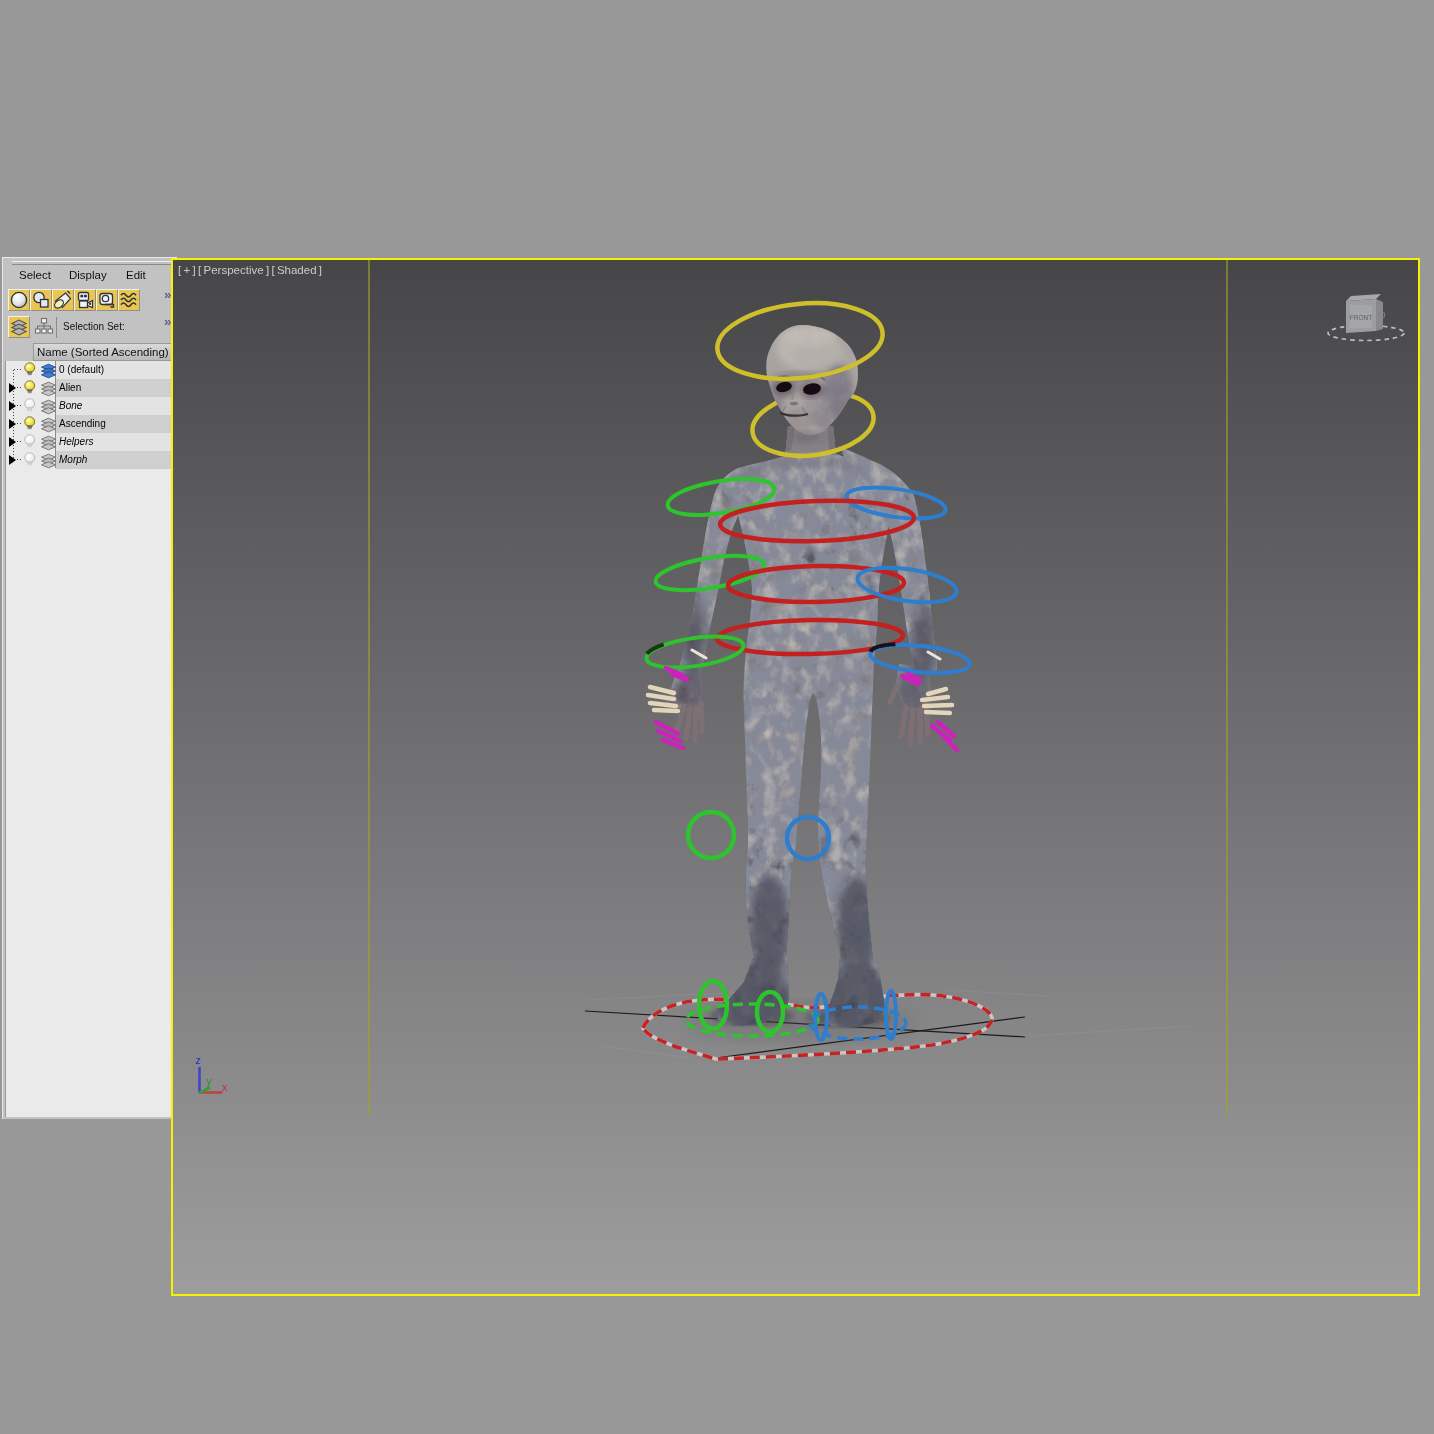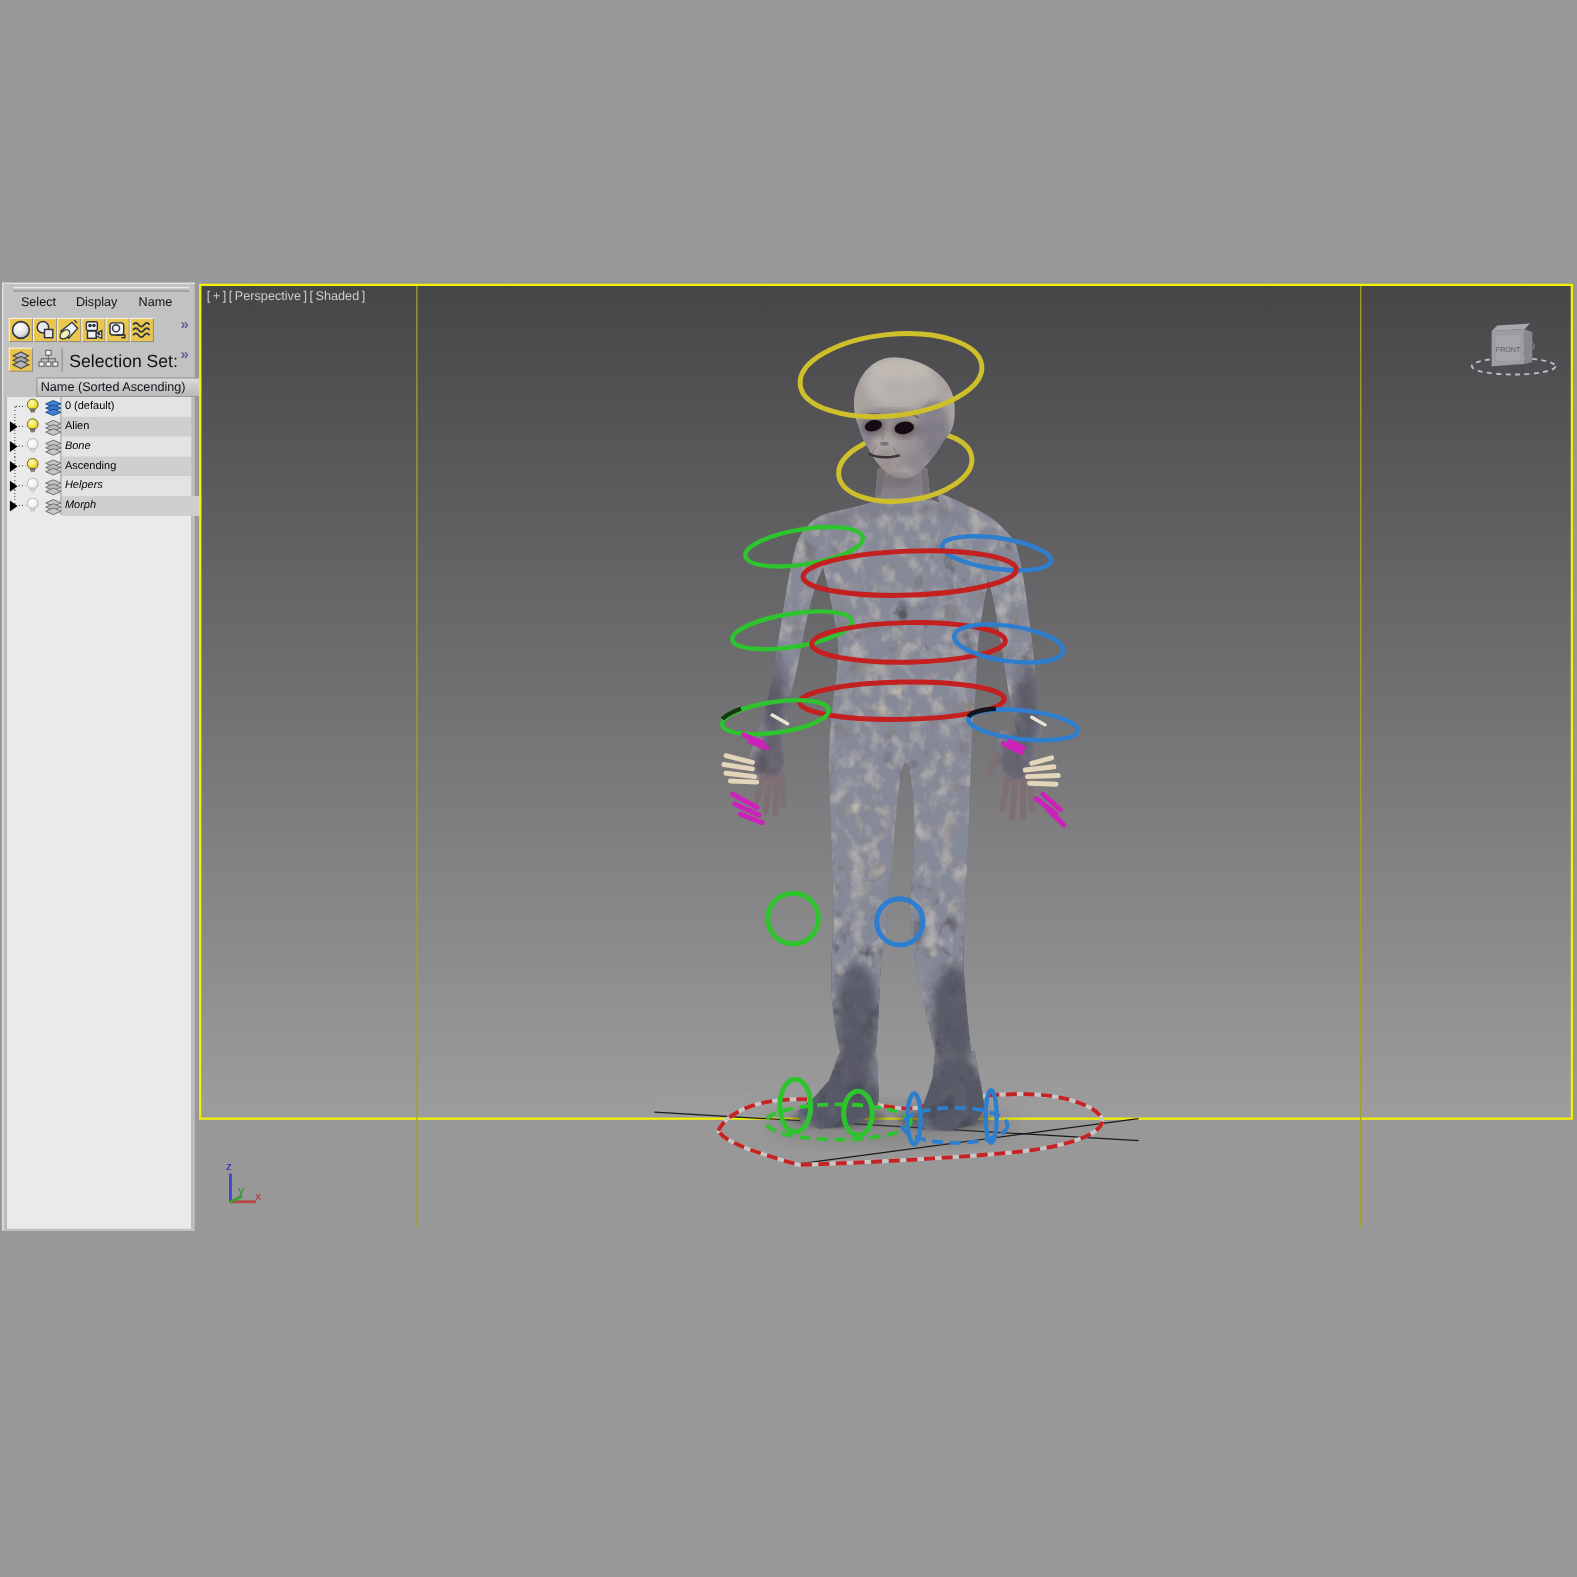--- a/index.html
+++ b/index.html
@@ -5,49 +5,49 @@
   html,body{margin:0;padding:0;}
   body{width:1434px;height:1434px;background:#989898;font-family:"Liberation Sans",sans-serif;position:relative;overflow:hidden;}
   
   #panel{position:absolute;left:2px;top:257px;width:175px;height:862px;background:#c2c2c2;border-top:1px solid #e8e8e8;border-left:1px solid #e8e8e8;box-sizing:border-box;}
   #grip{position:absolute;left:9px;top:3px;width:160px;height:2px;border-top:1px solid #efefef;border-bottom:1px solid #8a8a8a;}
   .menu{position:absolute;top:11px;font-size:11.5px;color:#111;}
   .tbtn{position:absolute;top:31px;width:22px;height:22px;background:#eac64f;border:1px solid #8f8f8f;border-top-color:#f2f2f2;border-left-color:#f2f2f2;box-sizing:border-box;}
   .tbtn svg,.tbtn2 svg{position:absolute;left:0px;top:0px;}
   .tbtn2{position:absolute;top:58px;width:22px;height:22px;box-sizing:border-box;}
   .chev{position:absolute;left:161px;font-size:13.5px;font-weight:bold;color:#60609a;}
-  #selset{position:absolute;left:60px;top:63px;font-size:16px;color:#111;}
+  #selset{position:absolute;left:60px;top:63px;font-size:10px;color:#111;}
   #vsep{position:absolute;left:53px;top:59px;width:1px;height:21px;background:#8b8b8b;}
   
   #listhead{position:absolute;left:2px;top:85px;width:170px;height:18px;background:linear-gradient(#dadada,#b9b9b9);border:1px solid #999;box-sizing:border-box;font-size:11.5px;color:#101018;line-height:16px;padding-left:3px;margin-left:28px;}
   #list{position:absolute;left:2px;top:103px;width:170px;height:756px;background:#eaeaea;border-left:1px solid #9a9a9a;border-right:1px solid #9a9a9a;box-sizing:border-box;}
   .row{position:absolute;left:0;width:168px;height:18px;}
   .rowbg{position:absolute;left:50px;right:0px;top:0;height:18px;}
   .dark .rowbg{background:#cfcfcf;}
   .light .rowbg{background:#e3e3e3;}
   .rname{position:absolute;left:53px;top:2.5px;font-size:10px;color:#000;}
   .ital{font-style:italic;}
   .arrow{position:absolute;left:3px;top:4px;width:0;height:0;border-left:7px solid #000;border-top:5px solid transparent;border-bottom:5px solid transparent;}
   .bulb,.lyr{position:absolute;}
   .bulb{left:18px;top:1px;}
   .lyr{left:35px;top:2px;}
   .hstub{position:absolute;left:8px;top:8px;width:9px;height:1px;background-image:repeating-linear-gradient(90deg,#444 0px,#444 1px,transparent 1px,transparent 3px);}
   #vdots{position:absolute;left:7px;top:9px;width:1px;height:91px;background-image:repeating-linear-gradient(#444 0px,#444 1px,transparent 1px,transparent 3px);}
   #namesep{position:absolute;left:49px;top:0px;width:1px;height:107px;background:#8b8b8b;}
   
-  #vp{position:absolute;left:181px;top:258px;width:1249px;height:760px;box-sizing:border-box;border:2px solid #f5f200;background:linear-gradient(#464649,#9d9d9e);}
+  #vp{position:absolute;left:171px;top:258px;width:1249px;height:1038px;box-sizing:border-box;border:2px solid #f5f200;background:linear-gradient(#464649,#9d9d9e);}
   #vplabel{position:absolute;left:5px;top:4px;font-size:11.5px;color:#cccccc;}
 </style>
 </head>
 <body>
   <div id="panel">
     <div id="grip"></div>
     <span class="menu" style="left:16px;">Select</span>
     <span class="menu" style="left:66px;">Display</span>
-    <span class="menu" style="left:123px;">Name</span>
+    <span class="menu" style="left:123px;">Edit</span>
     <div class="chev" style="top:29px;">»</div>
     <div class="chev" style="top:56px;">»</div>
 
     <div class="tbtn" style="left:5px;">
       <svg width="20" height="20" viewBox="0 0 20 20">
       <defs>
           <radialGradient id="sph" cx="0.38" cy="0.3" r="0.8">
             <stop offset="0" stop-color="#ffffff"></stop>
             <stop offset="0.6" stop-color="#e3e3e5"></stop>
             <stop offset="1" stop-color="#9a9aa0"></stop>

